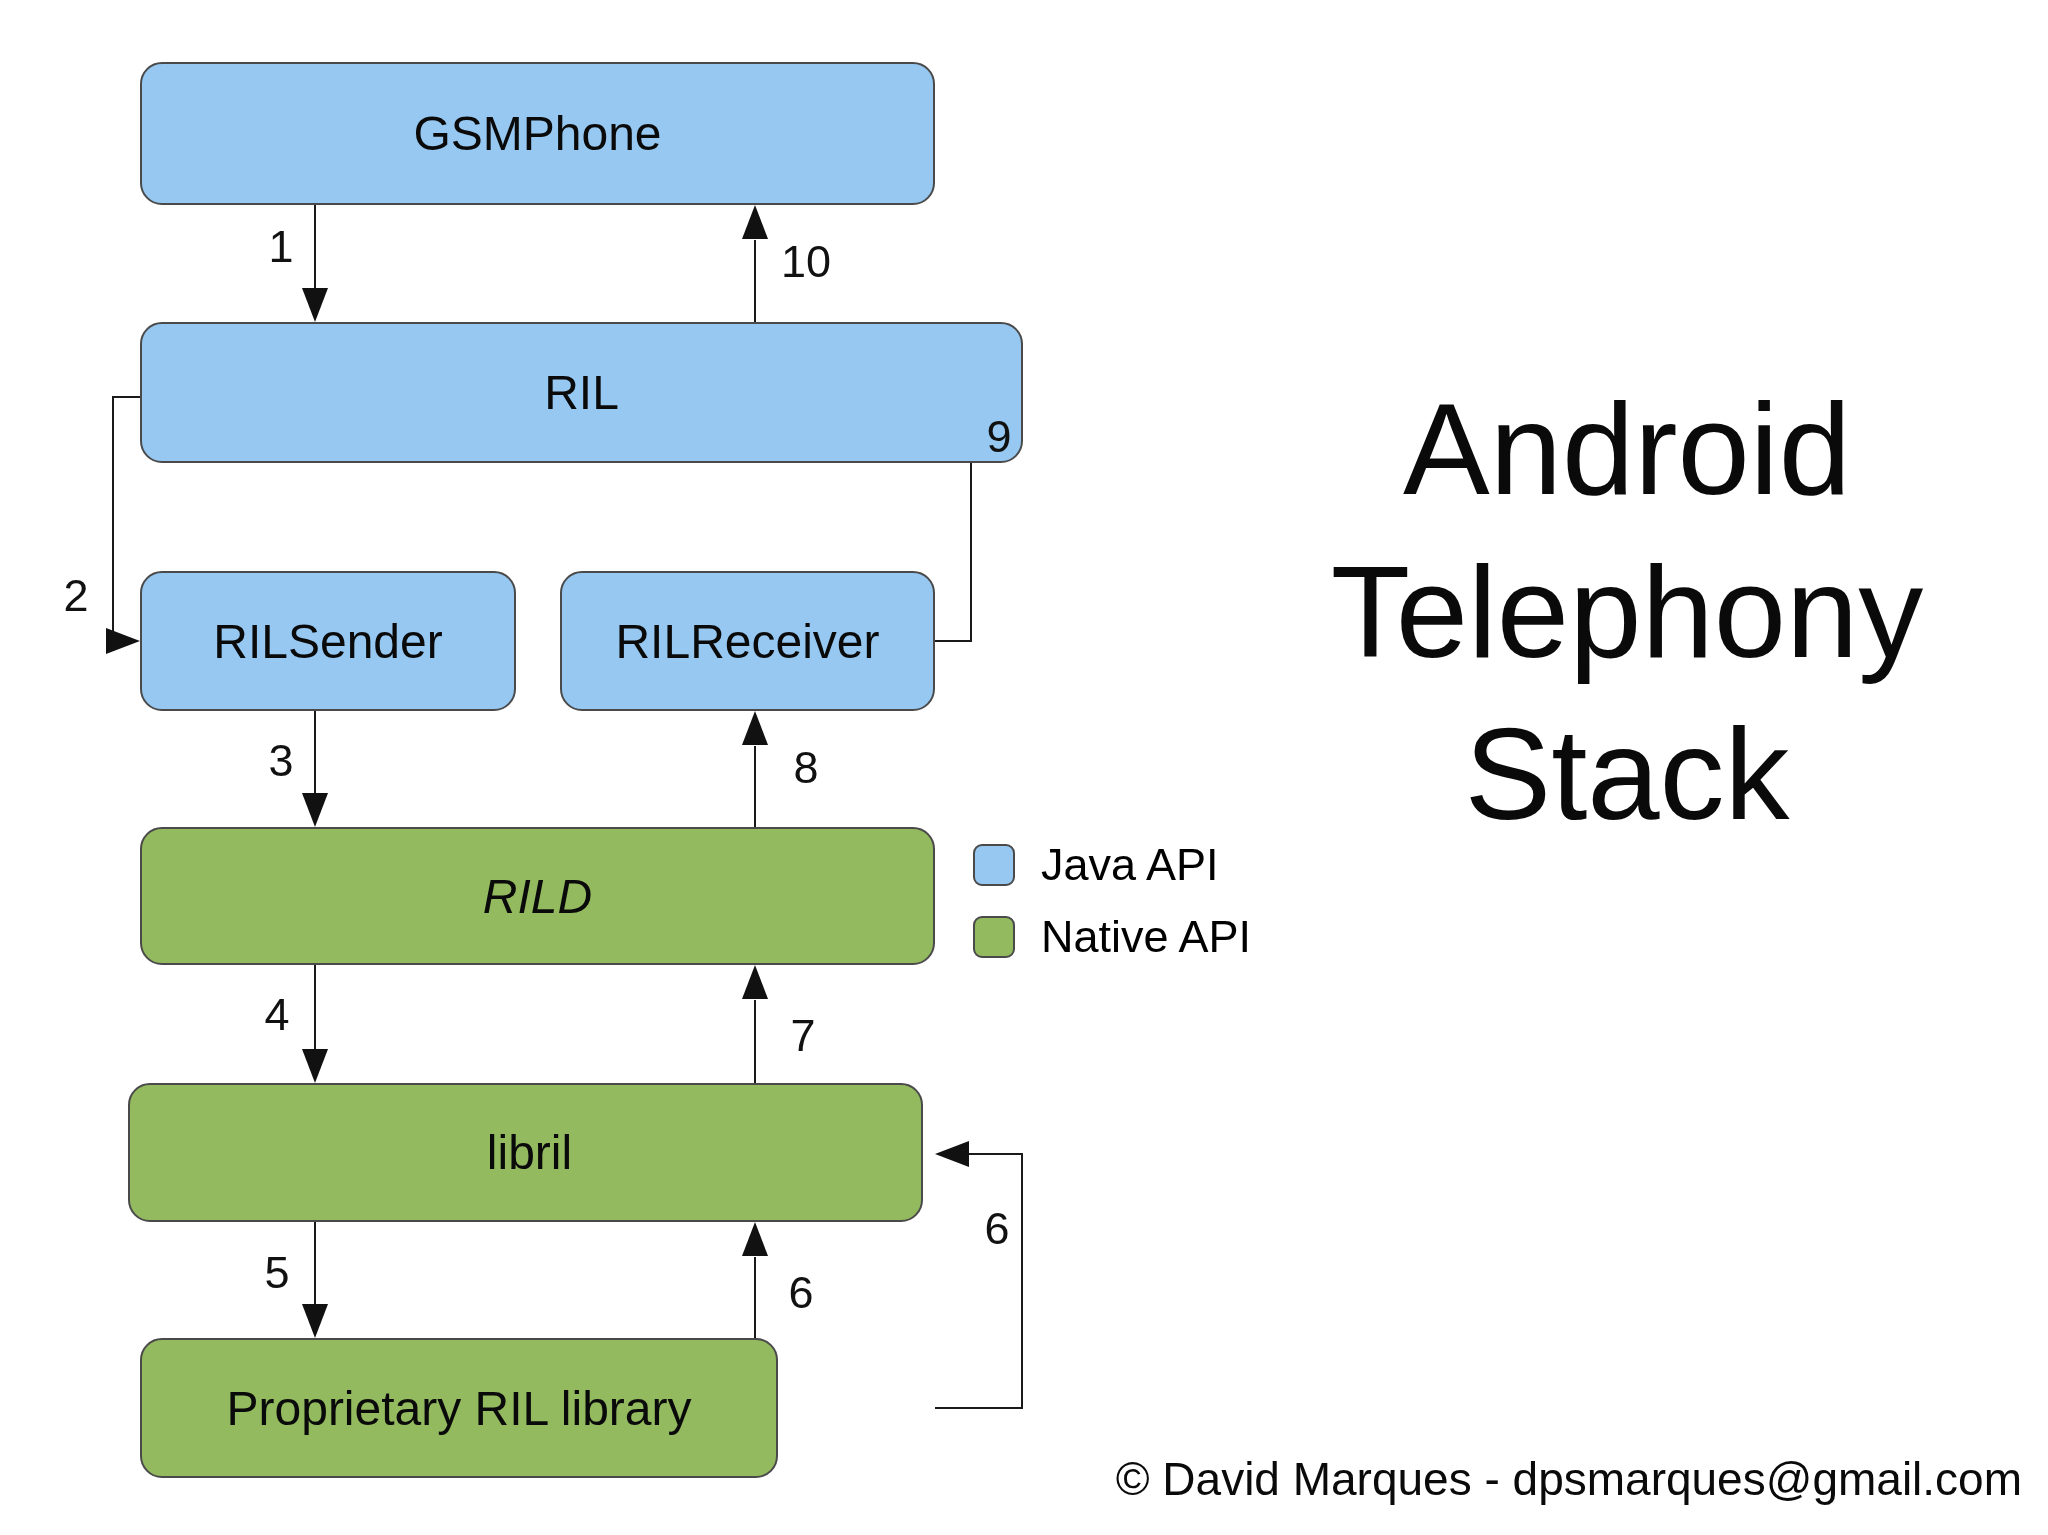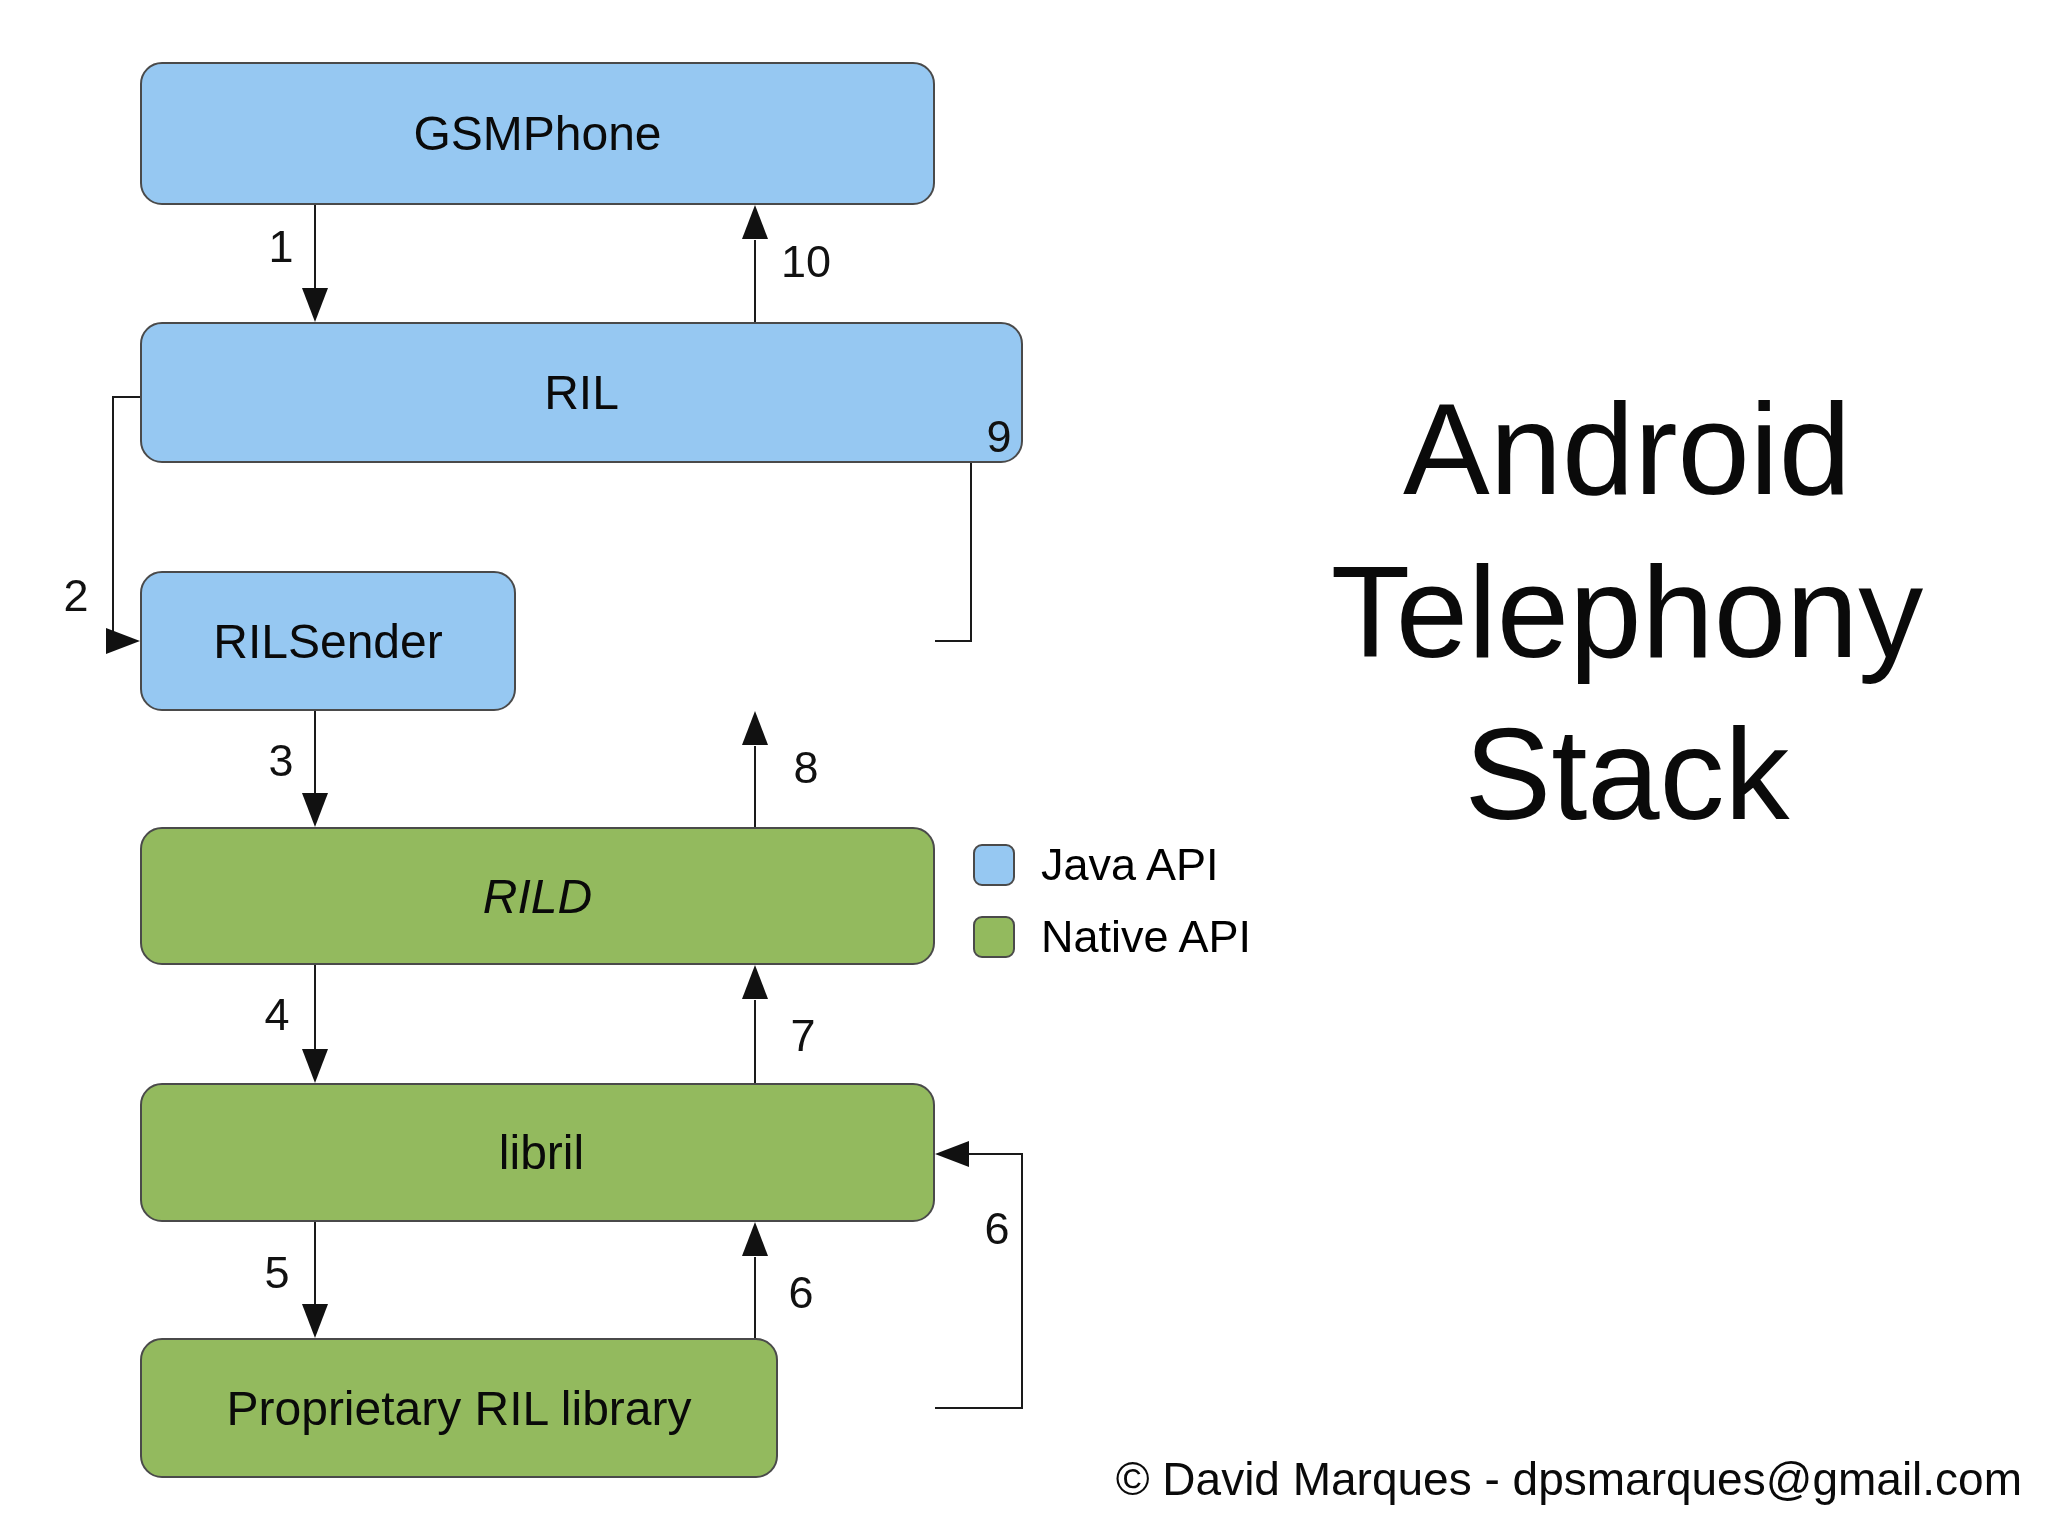--- a/index.html
+++ b/index.html
@@ -68,24 +68,25 @@
       <path d="M935,1408 H1022 V1154 H969" fill="none" stroke="#1a1a1a" stroke-width="2"></path>
       <polygon points="935,1154 969,1141 969,1167" fill="#111"></polygon>
     </svg>
 
   <div class="node java" style="left:140px;top:62px;width:795px;height:143px;">GSMPhone</div>
 
   <div class="node java" style="left:140px;top:322px;width:883px;height:141px;">RIL</div>
 
   <div class="node java" style="left:140px;top:571px;width:376px;height:140px;">RILSender</div>
 
+  <div class="node java" style="left:560px;top:571px;width:375px;height:140px;">RILReceiver</div>
 
   <div class="node native" style="left:140px;top:827px;width:795px;height:138px;font-style:italic;">RILD</div>
 
-  <div class="node native" style="left:140px;top:1083px;width:795px;height:139px;padding-left:8px;">libril</div>
+  <div class="node native" style="left:128px;top:1083px;width:795px;height:139px;padding-left:8px;">libril</div>
 
   <div class="node native" style="left:140px;top:1338px;width:638px;height:140px;">Proprietary RIL library</div>
 
   <span class="num" style="left:281px;top:247px;">1</span>
   <span class="num" style="left:806px;top:262px;">10</span>
   <span class="num" style="left:76px;top:596px;">2</span>
   <span class="num" style="left:999px;top:437px;">9</span>
   <span class="num" style="left:281px;top:761px;">3</span>
   <span class="num" style="left:806px;top:768px;">8</span>
   <span class="num" style="left:277px;top:1015px;">4</span>

